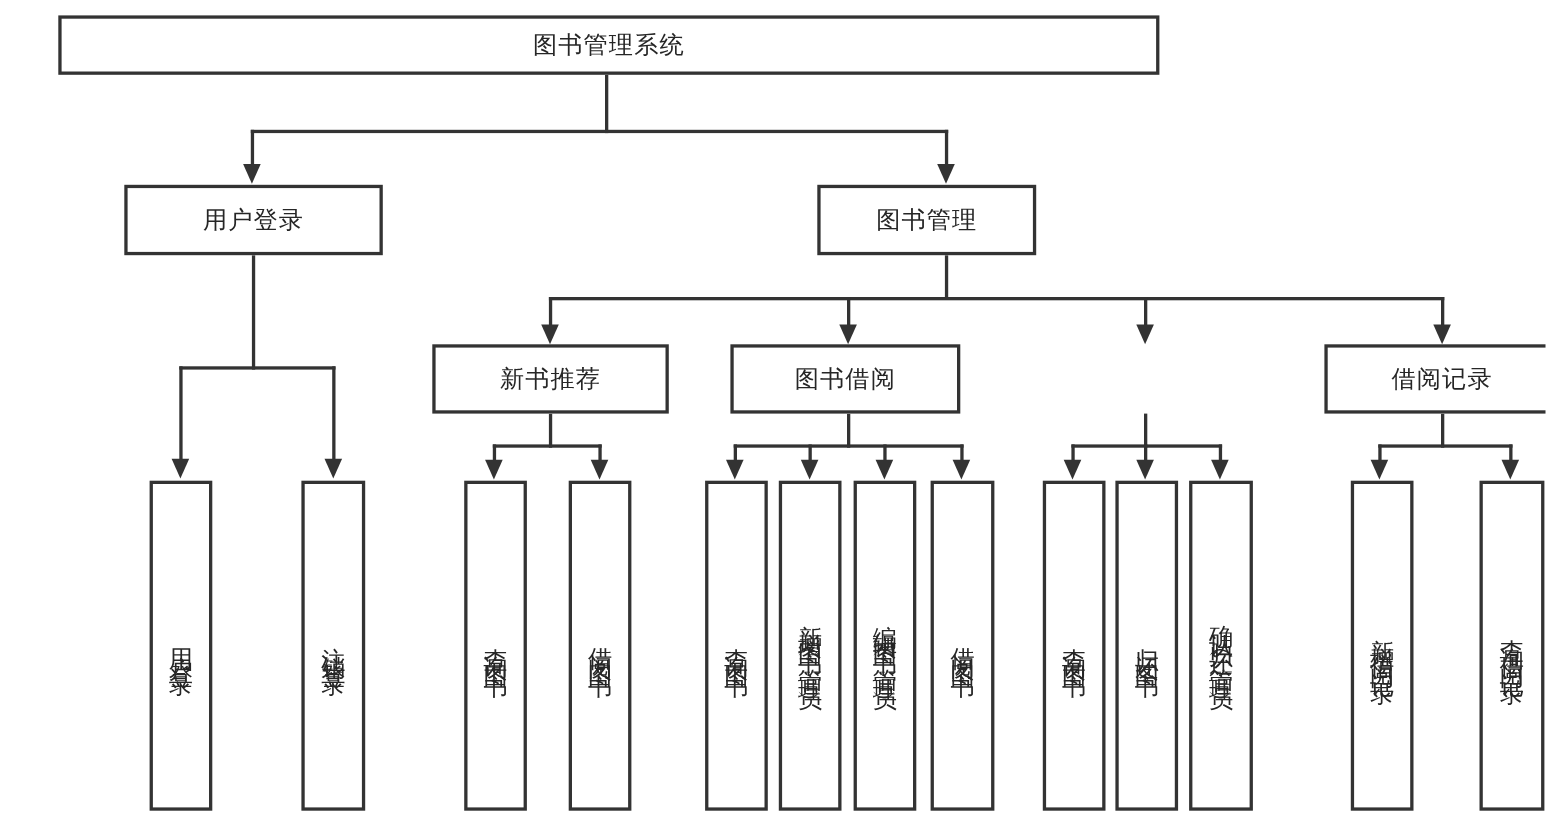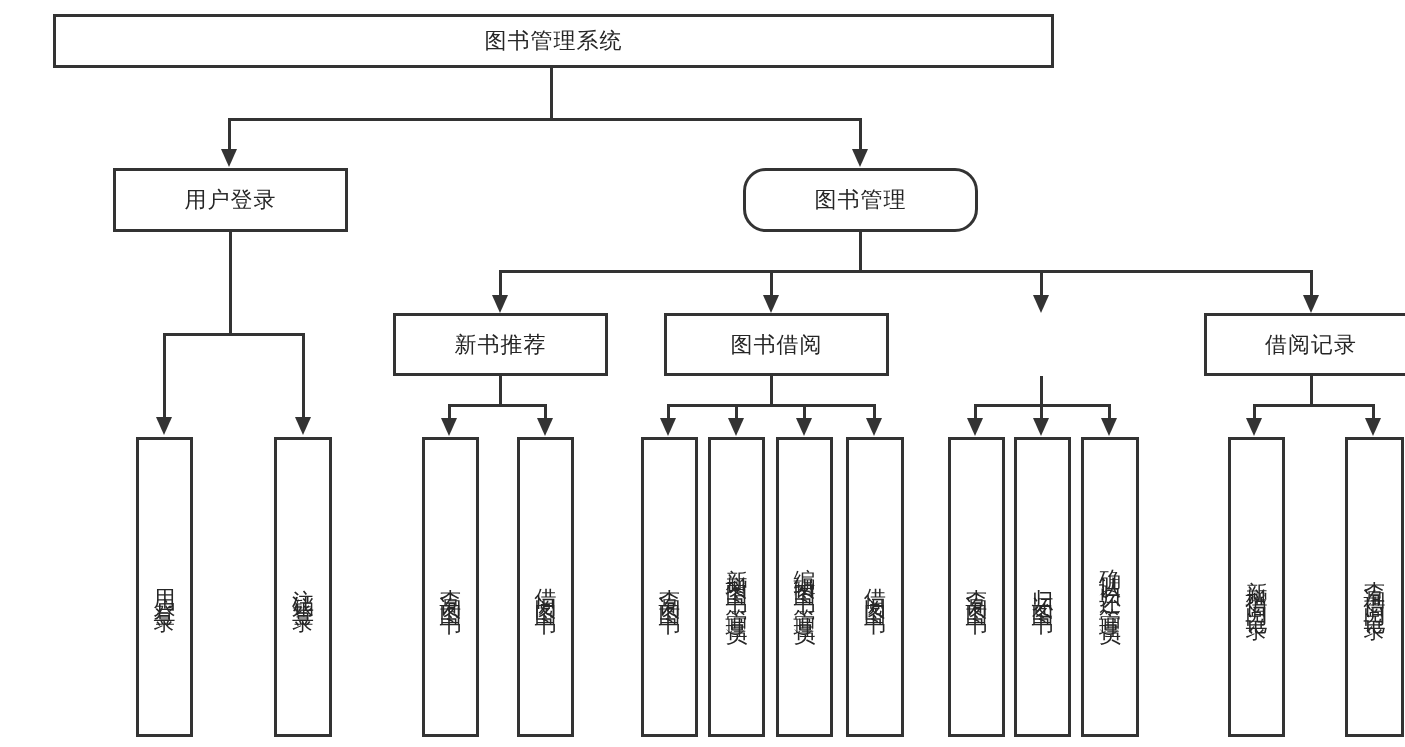--- a/index.html
+++ b/index.html
@@ -62,21 +62,21 @@
   <div class="v" style="left:519px;top:68px;height:53px;"></div>
   <div class="h" style="left:197px;top:118px;width:634px;"></div>
   <div class="v" style="left:197px;top:118px;height:34px;"></div>
   <div class="tri" style="left:190px;top:149px;"></div>
   <div class="v" style="left:828px;top:118px;height:34px;"></div>
   <div class="tri" style="left:821px;top:149px;"></div>
 
   <div class="box" style="left:82px;top:168px;width:235px;height:64px;">
     <span>用户登录</span>
   </div>
-  <div class="box" style="left:712px;top:168px;width:235px;height:64px;border-radius:23px;">
+  <div class="box" style="left:712px;top:168px;width:199px;height:64px;">
     <span>图书管理</span>
   </div>
 
   <div class="v" style="left:198px;top:232px;height:104px;"></div>
   <div class="h" style="left:132px;top:333px;width:142px;"></div>
   <div class="v" style="left:132px;top:333px;height:86px;"></div>
   <div class="tri" style="left:125px;top:417px;"></div>
   <div class="v" style="left:271px;top:333px;height:86px;"></div>
   <div class="tri" style="left:264px;top:417px;"></div>
 
@@ -87,21 +87,21 @@
   <div class="v" style="left:739px;top:270px;height:27px;"></div>
   <div class="tri" style="left:732px;top:295px;"></div>
   <div class="v" style="left:1009px;top:270px;height:27px;"></div>
   <div class="tri" style="left:1002px;top:295px;"></div>
   <div class="v" style="left:1279px;top:270px;height:27px;"></div>
   <div class="tri" style="left:1272px;top:295px;"></div>
 
   <div class="box" style="left:362px;top:313px;width:215px;height:63px;">
     <span>新书推荐</span>
   </div>
-  <div class="box" style="left:633px;top:313px;width:225px;height:63px;">
+  <div class="box" style="left:633px;top:313px;width:209px;height:63px;">
     <span>图书借阅</span>
   </div>
   <div class="box" style="left:1173px;top:313px;width:214px;height:63px;">
     <span>借阅记录</span>
   </div>
 
   <div class="v" style="left:468px;top:376px;height:31px;"></div>
   <div class="h" style="left:417px;top:404px;width:99px;"></div>
   <div class="v" style="left:417px;top:404px;height:15px;"></div>
   <div class="tri" style="left:410px;top:418px;"></div>

